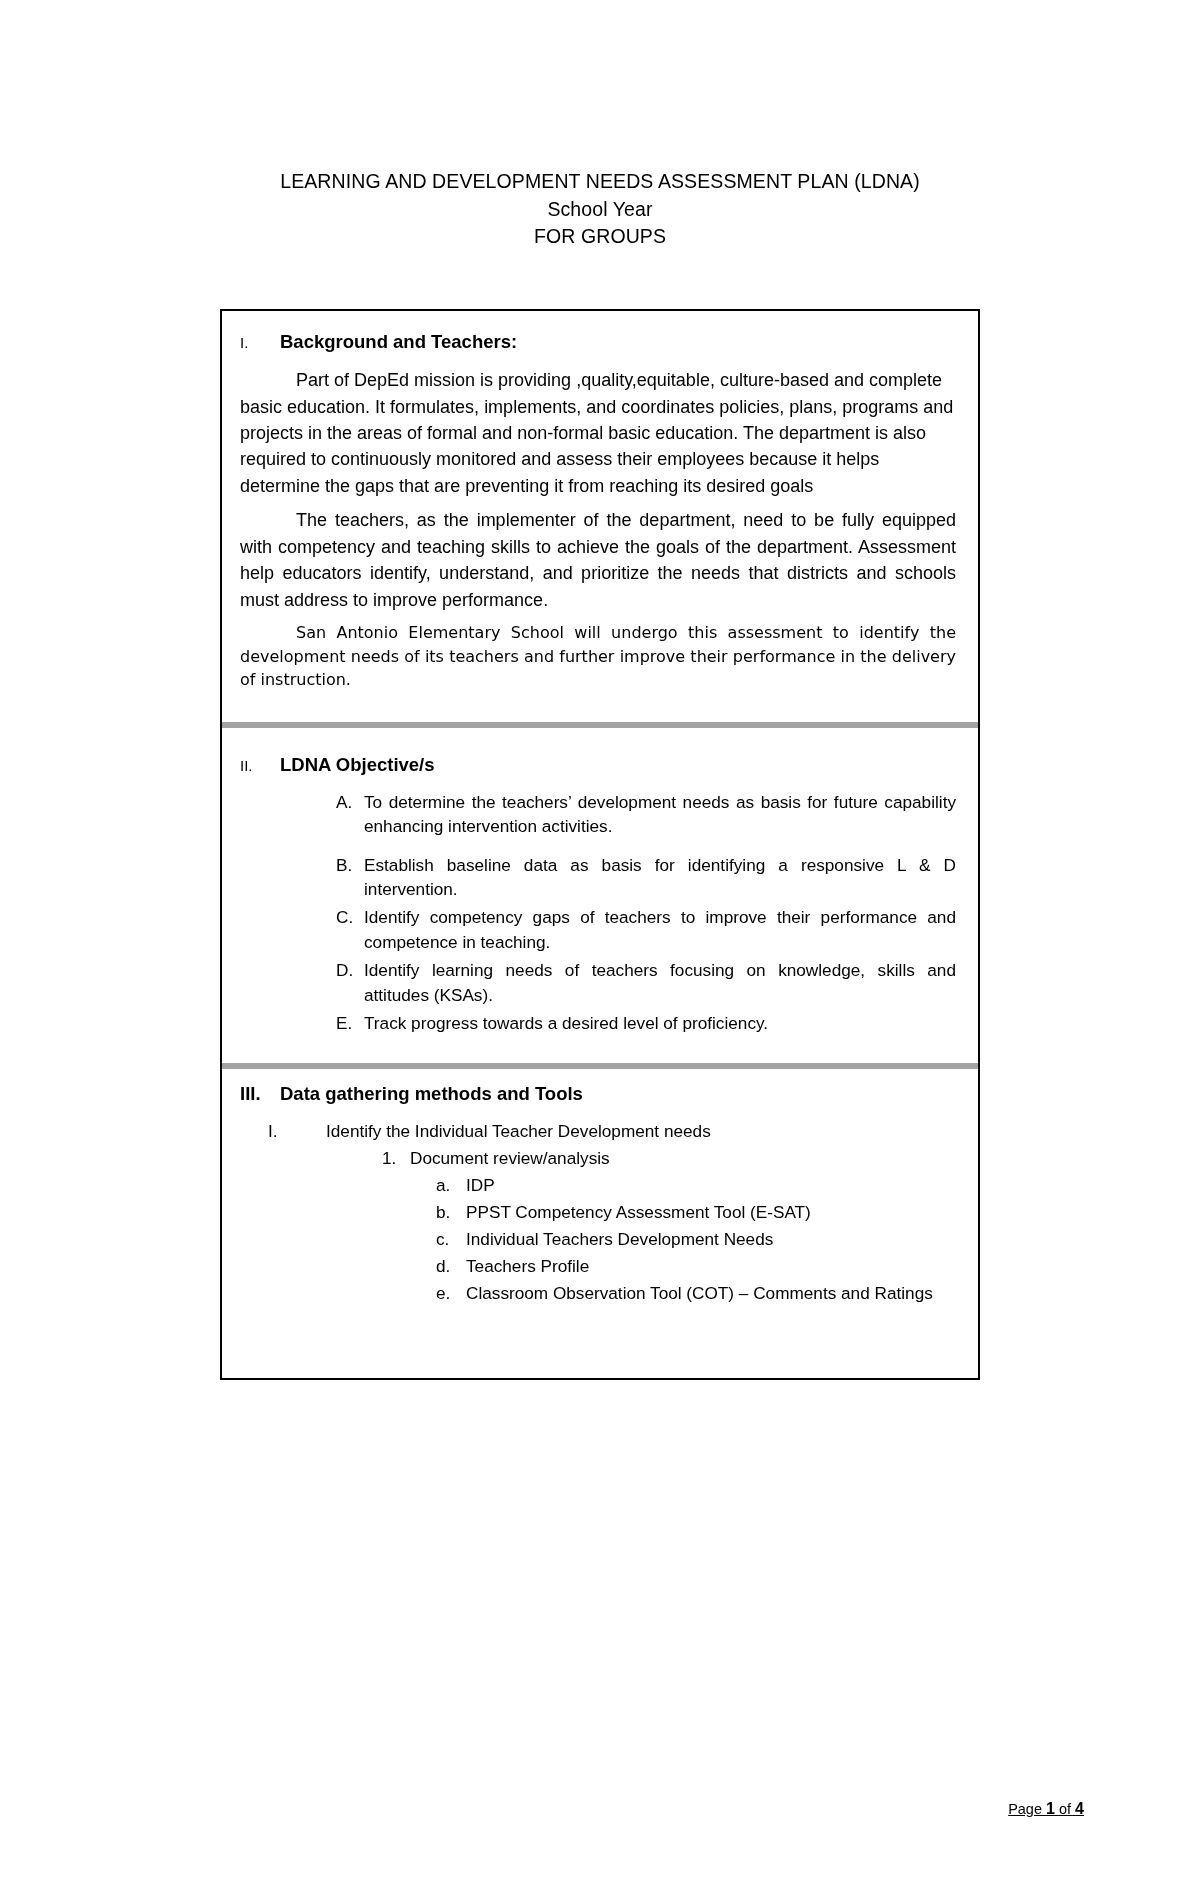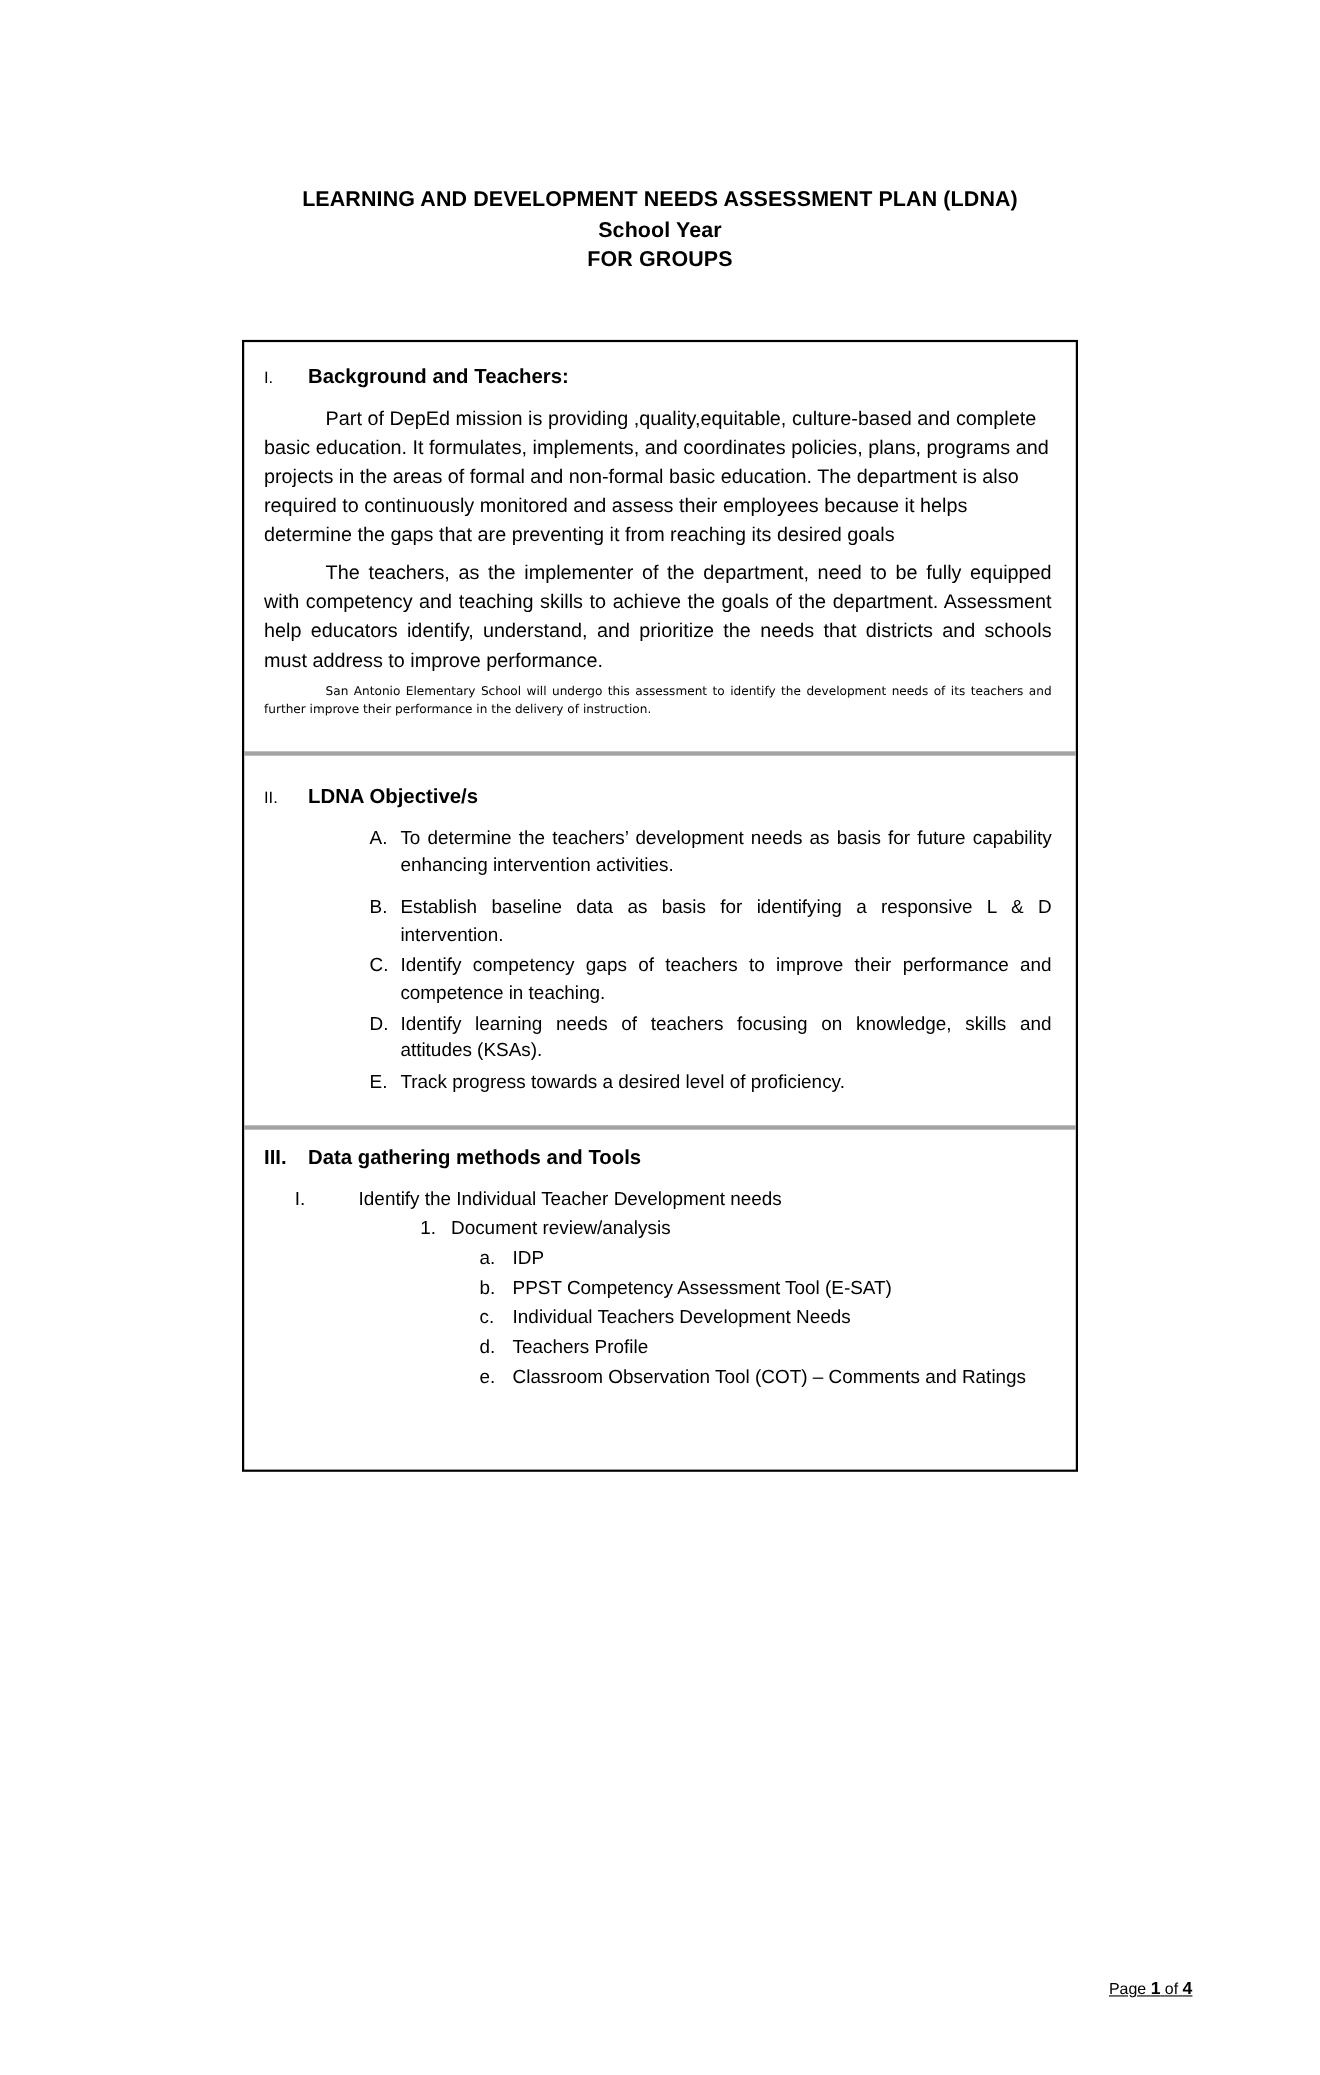--- a/index.html
+++ b/index.html
@@ -18,21 +18,21 @@
   .page {
     width: 1200px;
     height: 1886px;
     box-sizing: border-box;
     padding: 0;
     position: relative;
     background: #ffffff;
   }
   .doc-title {
     text-align: center;
-    font-weight: bold;
+    font-weight: normal;
     font-size: 19.5px;
     line-height: 1.42;
     letter-spacing: 0.1px;
     margin: 0;
     padding-top: 168px;
     padding-left: 120px;
     padding-right: 120px;
   }
   .doc-title .line {
     display: block;
@@ -42,21 +42,21 @@
     margin-top: 58px;
     width: 760px;
     border: 2px solid #000000;
     box-sizing: border-box;
   }
   .cell {
     box-sizing: border-box;
     padding: 0;
   }
   .cell + .cell {
-    border-top: 4px solid #a3a3a3;
+    border-top: 6px solid #a3a3a3;
   }
   .cell-inner {
     padding: 20px 22px 22px 18px;
   }
   .section-head {
     font-weight: bold;
     font-size: 18.5px;
     display: flex;
     align-items: baseline;
     margin: 0 0 14px 0;
@@ -78,21 +78,21 @@
     margin: 0 0 8px 0;
     font-size: 18px;
     line-height: 1.47;
     text-indent: 56px;
   }
   p.body-par.justify {
     text-align: justify;
   }
   p.body-par.alt-font {
     font-family: "DejaVu Sans", sans-serif;
-    font-size: 11px;
+    font-size: 16px;
   }
   
   ol.obj-list {
     list-style: none;
     margin: 4px 0 0 0;
     padding: 0 0 0 96px;
     font-size: 17.2px;
     line-height: 1.42;
   }
   ol.obj-list > li {

